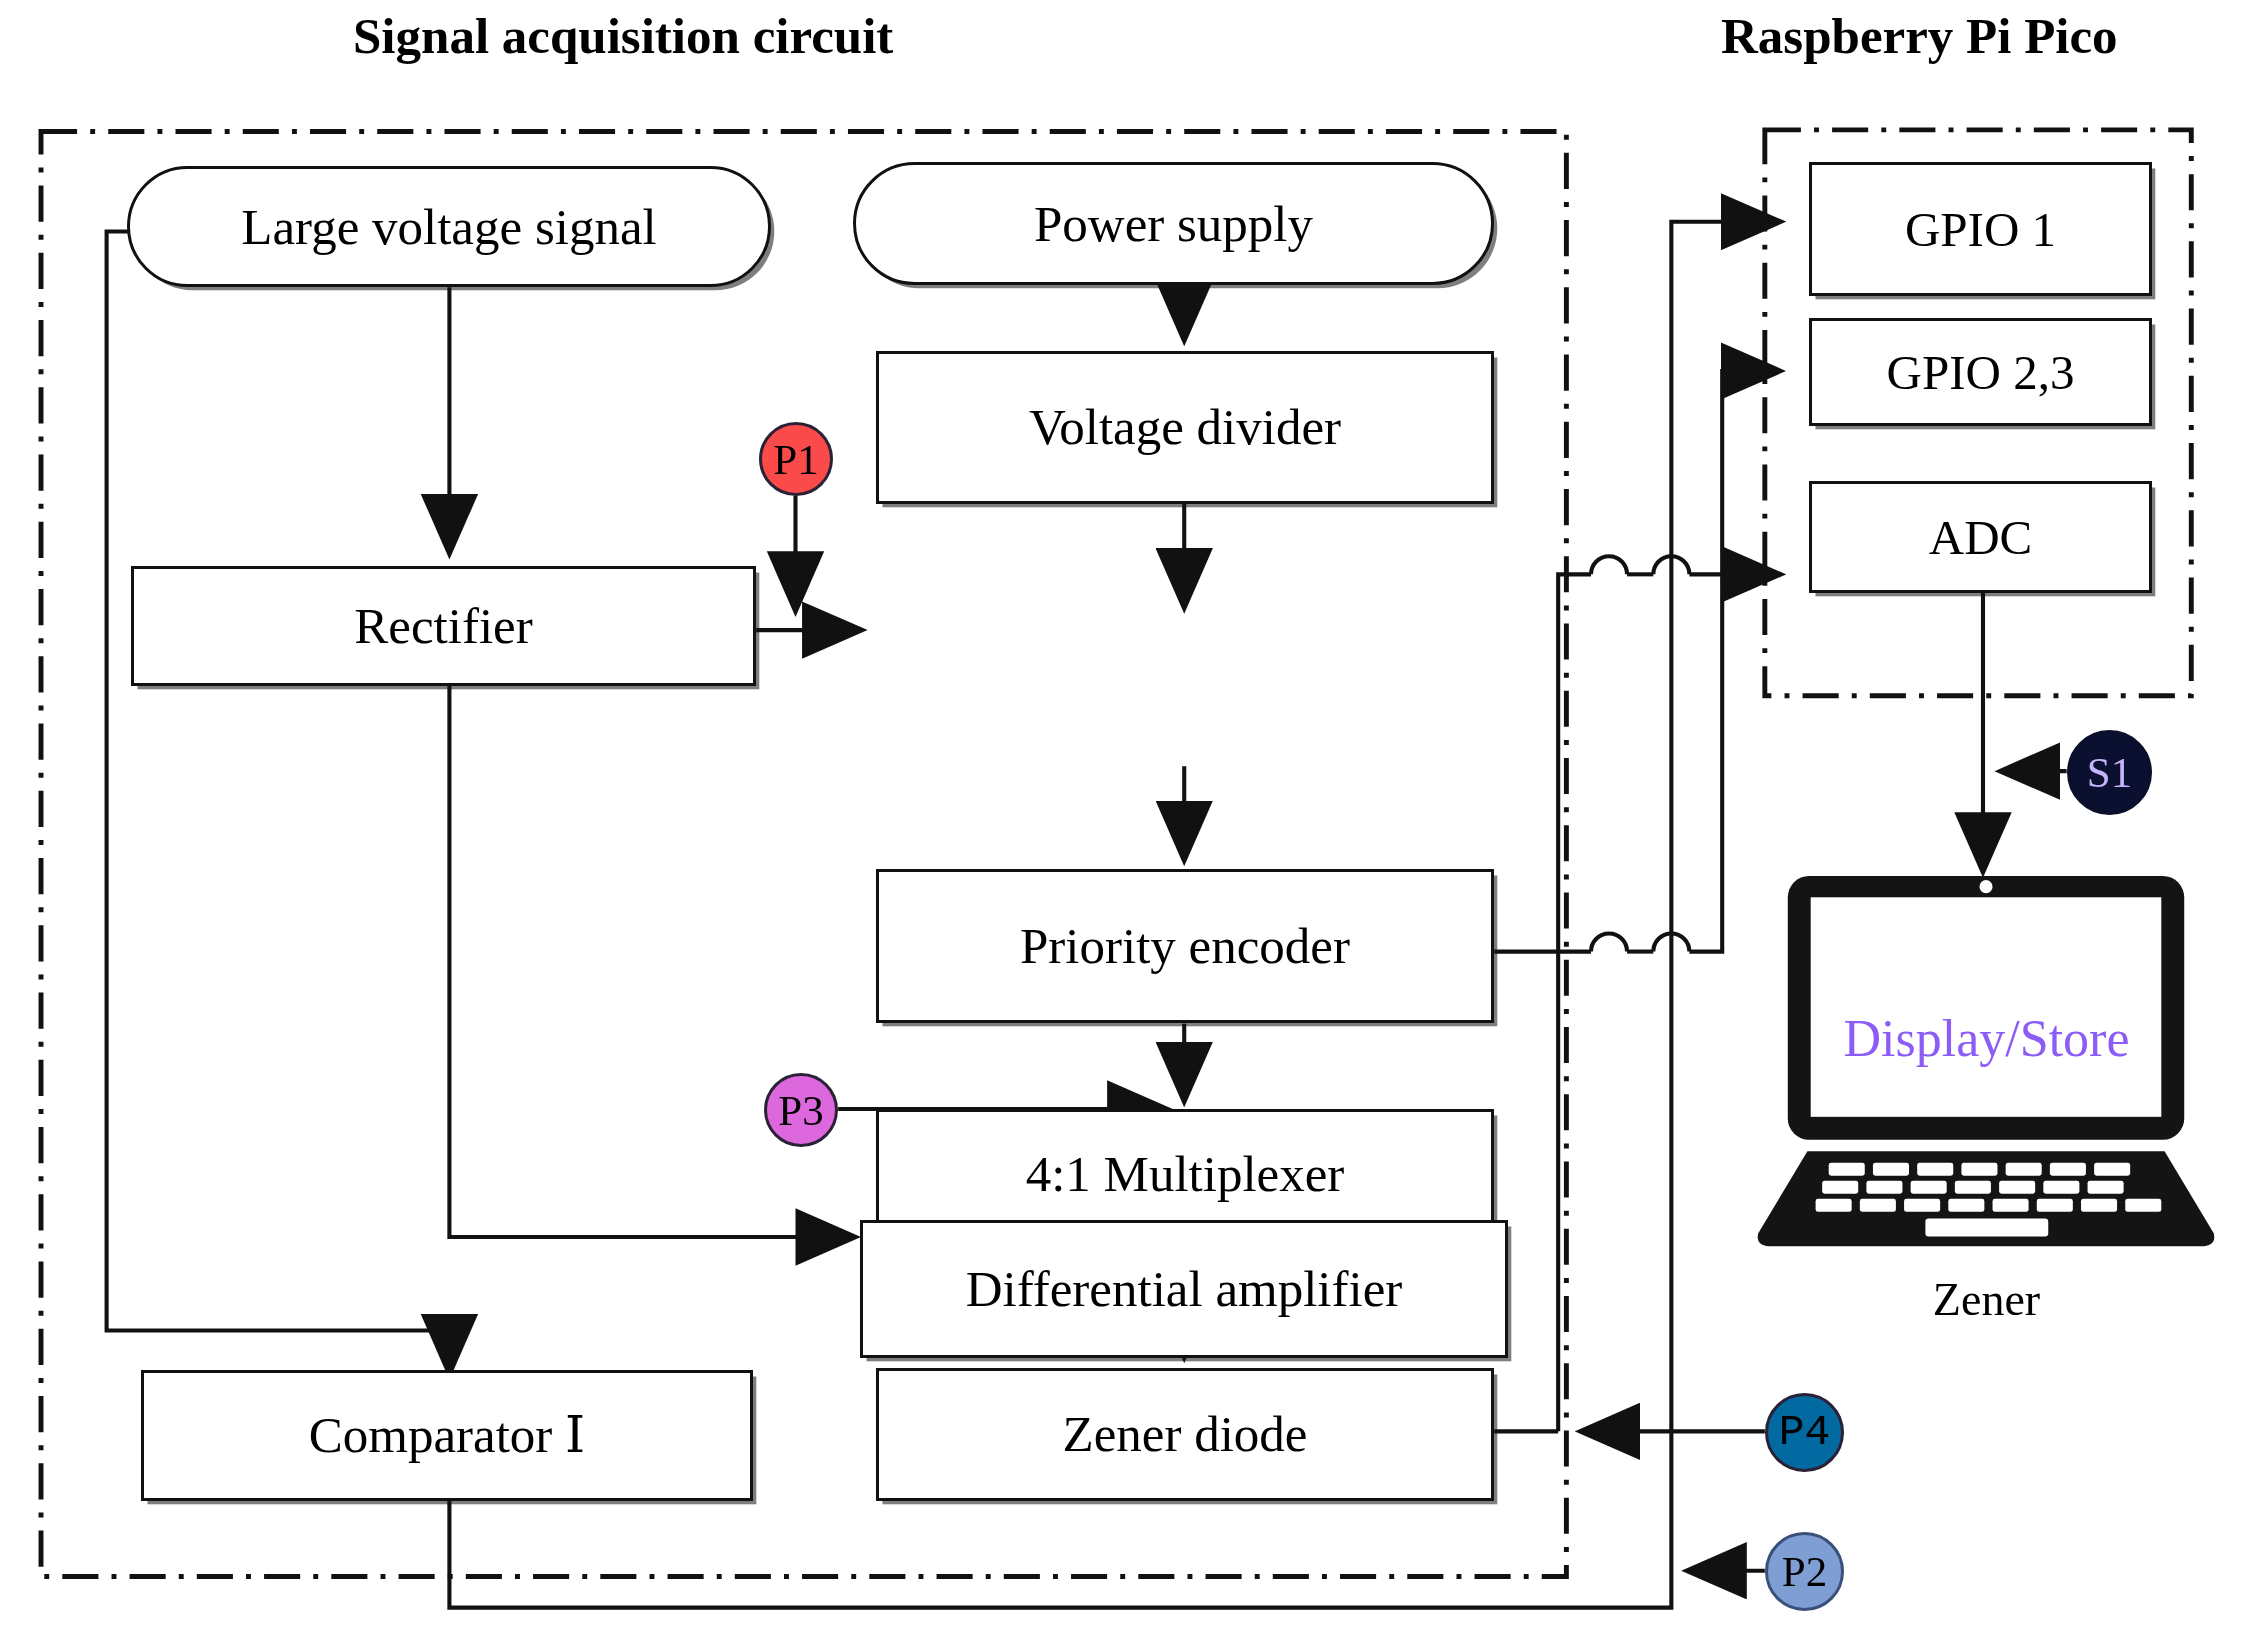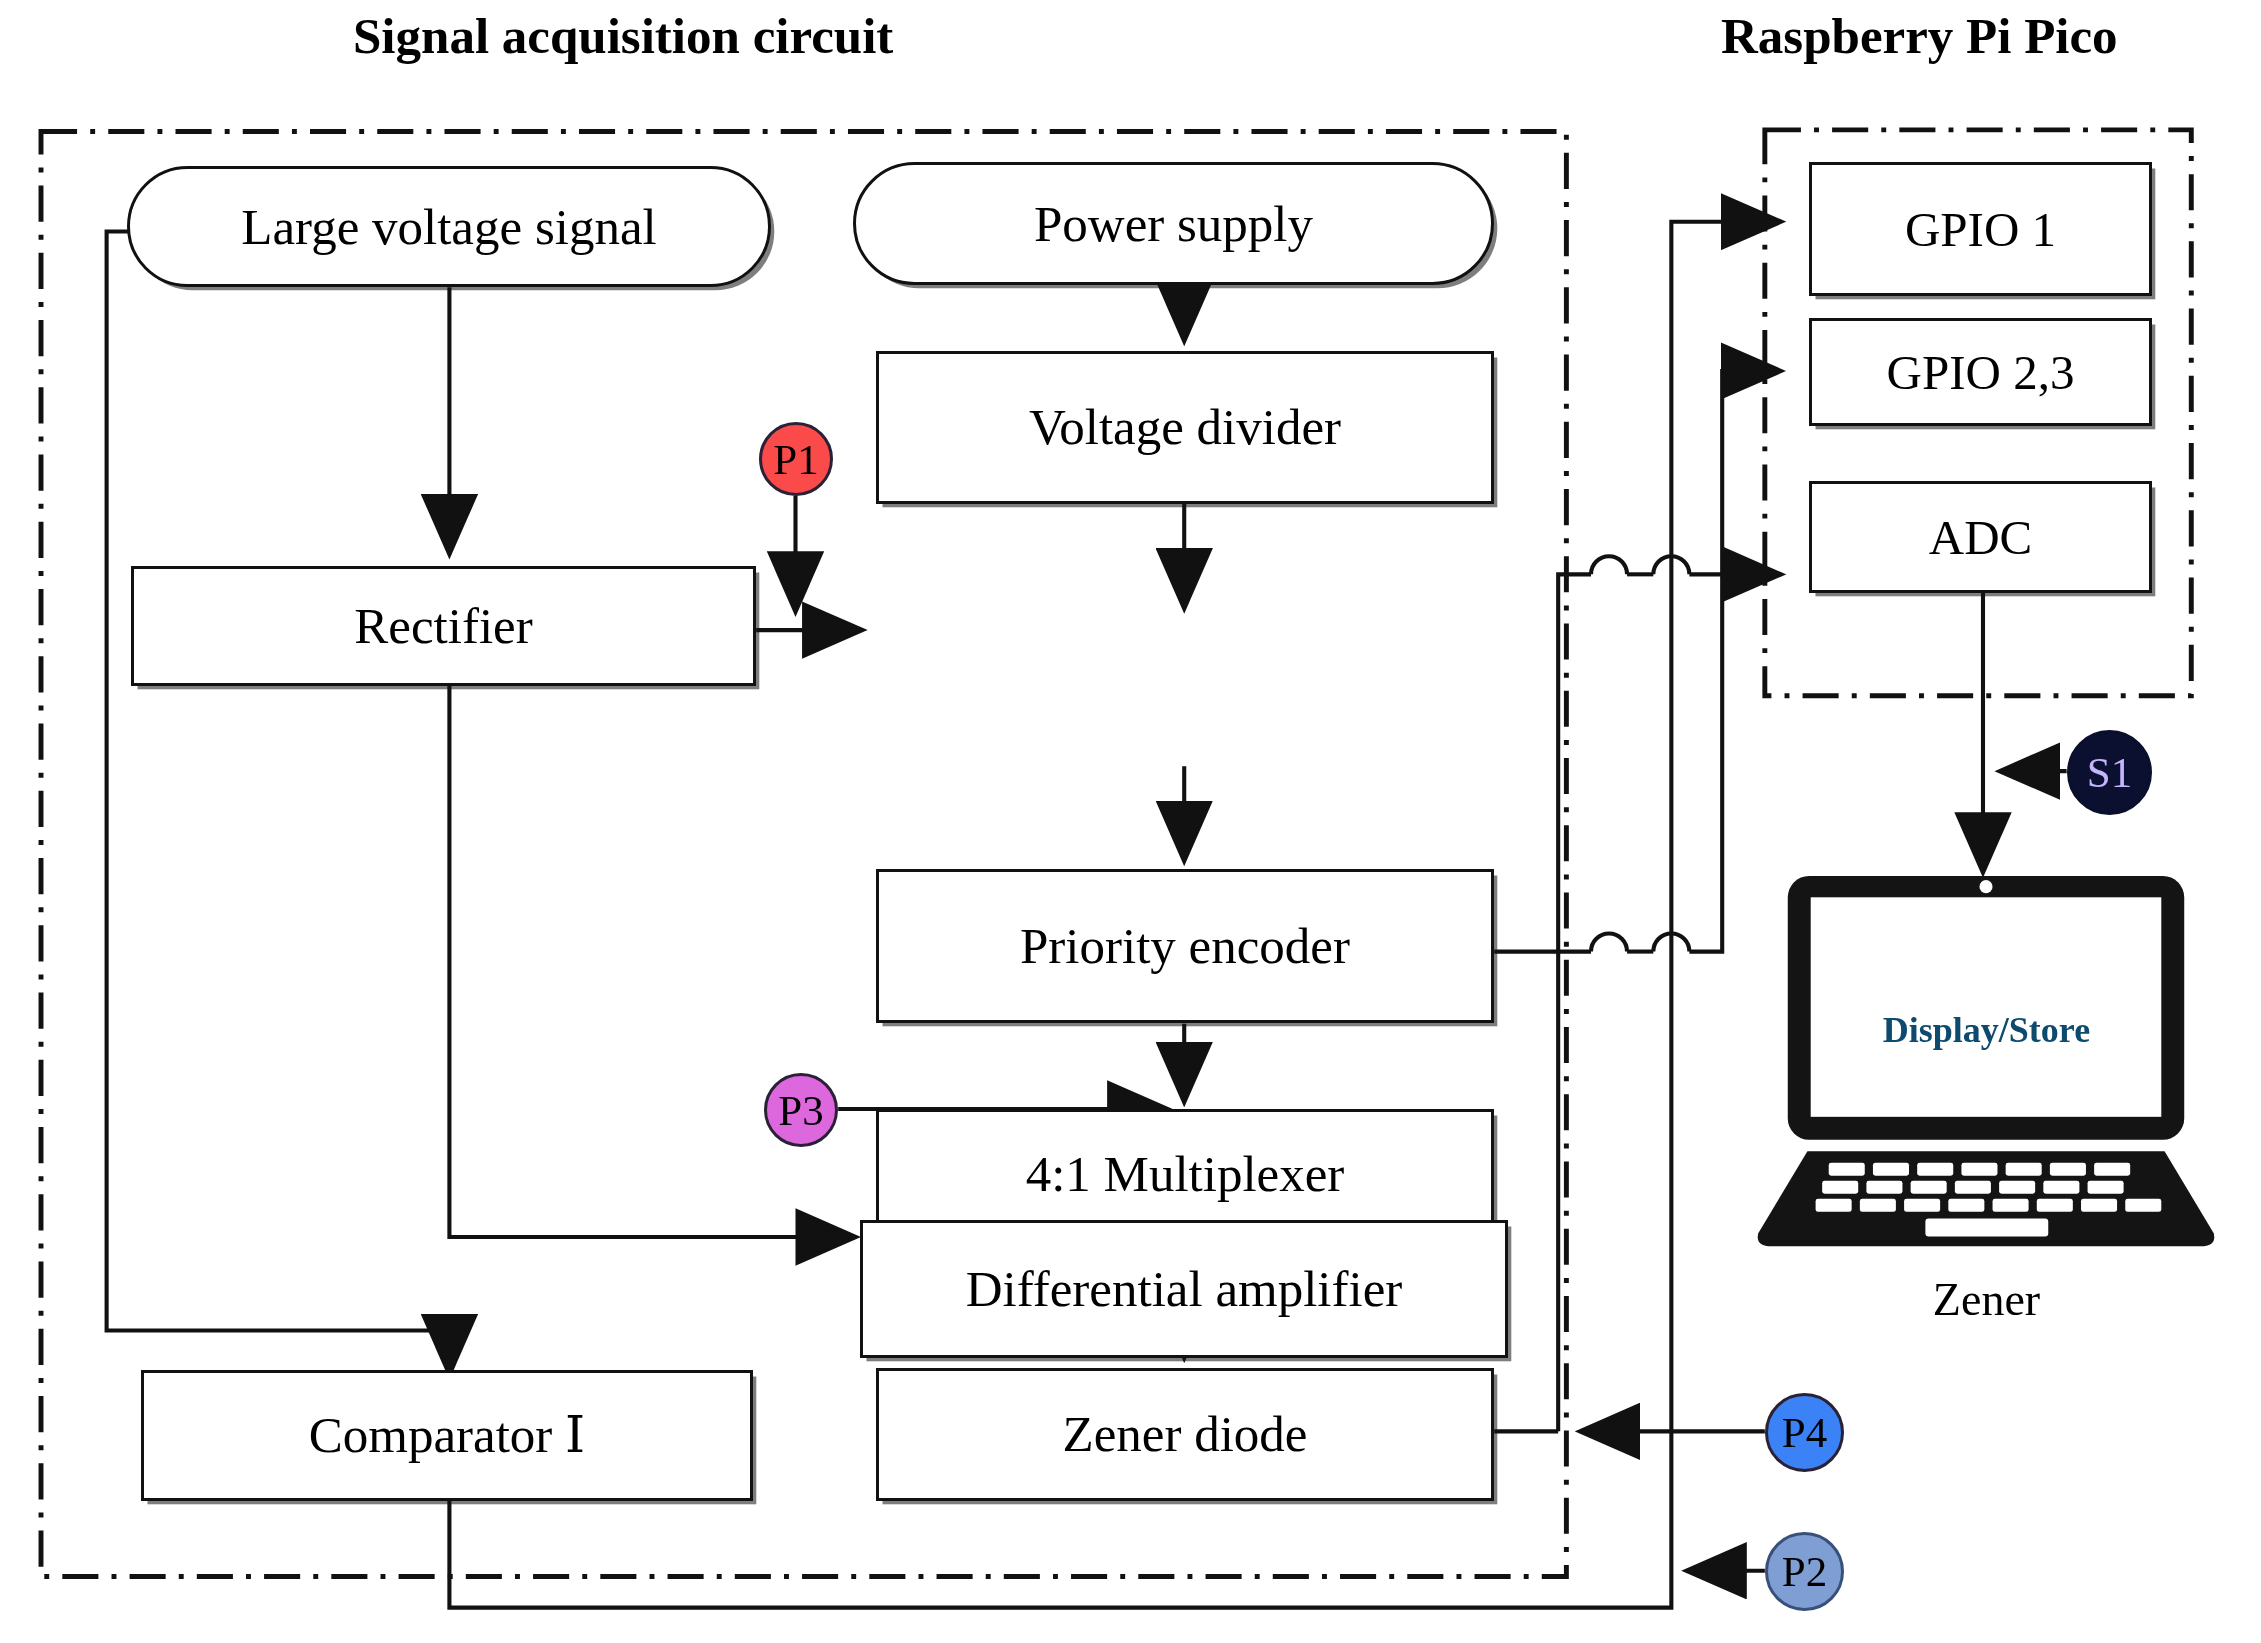--- a/index.html
+++ b/index.html
@@ -22,21 +22,21 @@
         align-items:center;justify-content:center;font-size:51px;white-space:nowrap;
         box-shadow:4.9px 4.9px 0 -1.6px rgba(20,20,20,.55);}
 
   .circ{position:absolute;border-radius:50%;border:3.3px solid #2a2136;
         display:flex;align-items:center;justify-content:center;
         font-size:43px;color:#000;box-sizing:border-box;}
   .circ.dark{border-color:#0a0f2c;color:#c4b5fd;}
 
   .lap{position:absolute;}
   .caplabel{position:absolute;font-size:46px;white-space:nowrap;}
-  .scrtext{position:absolute;font-size:36px;white-space:nowrap;color:#0c4a6e;font-weight:bold;}
+  .scrtext{position:absolute;font-size:52px;white-space:nowrap;color:#8b5cf6;}
 </style>
 </head>
 <body>
 
 <div id="stage">
 
   <svg id="wires" viewBox="0 0 2757 2004">
     <defs>
       <marker id="ah" markerWidth="16" markerHeight="14" refX="14" refY="7" orient="auto" markerUnits="strokeWidth">
         <path d="M0,0 L16,7 L0,14 z" fill="#111"></path>
@@ -149,21 +149,21 @@
   <div class="box" style="left:1809px;top:481px;width:343px;height:112px;font-size:49px;">
     <span>ADC</span>
   </div>
 
   <div class="circ" style="left:759px;top:422px;width:74px;height:74px;background:#FA4A4A;">
     <span>P1</span>
   </div>
   <div class="circ" style="left:764px;top:1073px;width:74px;height:74px;background:#DD68DD;">
     <span>P3</span>
   </div>
-  <div class="circ" style="left:1765px;top:1393px;width:79px;height:79px;background:#3b82f6;">
+  <div class="circ" style="left:1765px;top:1393px;width:79px;height:79px;background:#0369a1;font-family:Liberation Mono, monospace;">
     <span>P4</span>
   </div>
   <div class="circ" style="left:1765px;top:1532px;width:79px;height:79px;background:#7F9FD4;border-color:#39507a;">
     <span>P2</span>
   </div>
   <div class="circ dark" style="left:2067px;top:730px;width:85px;height:85px;background:#0B1030;">
     <span>S1</span>
   </div>
 
   <div class="lap" style="left:1740px;top:876px;width:492px;height:385px;">

